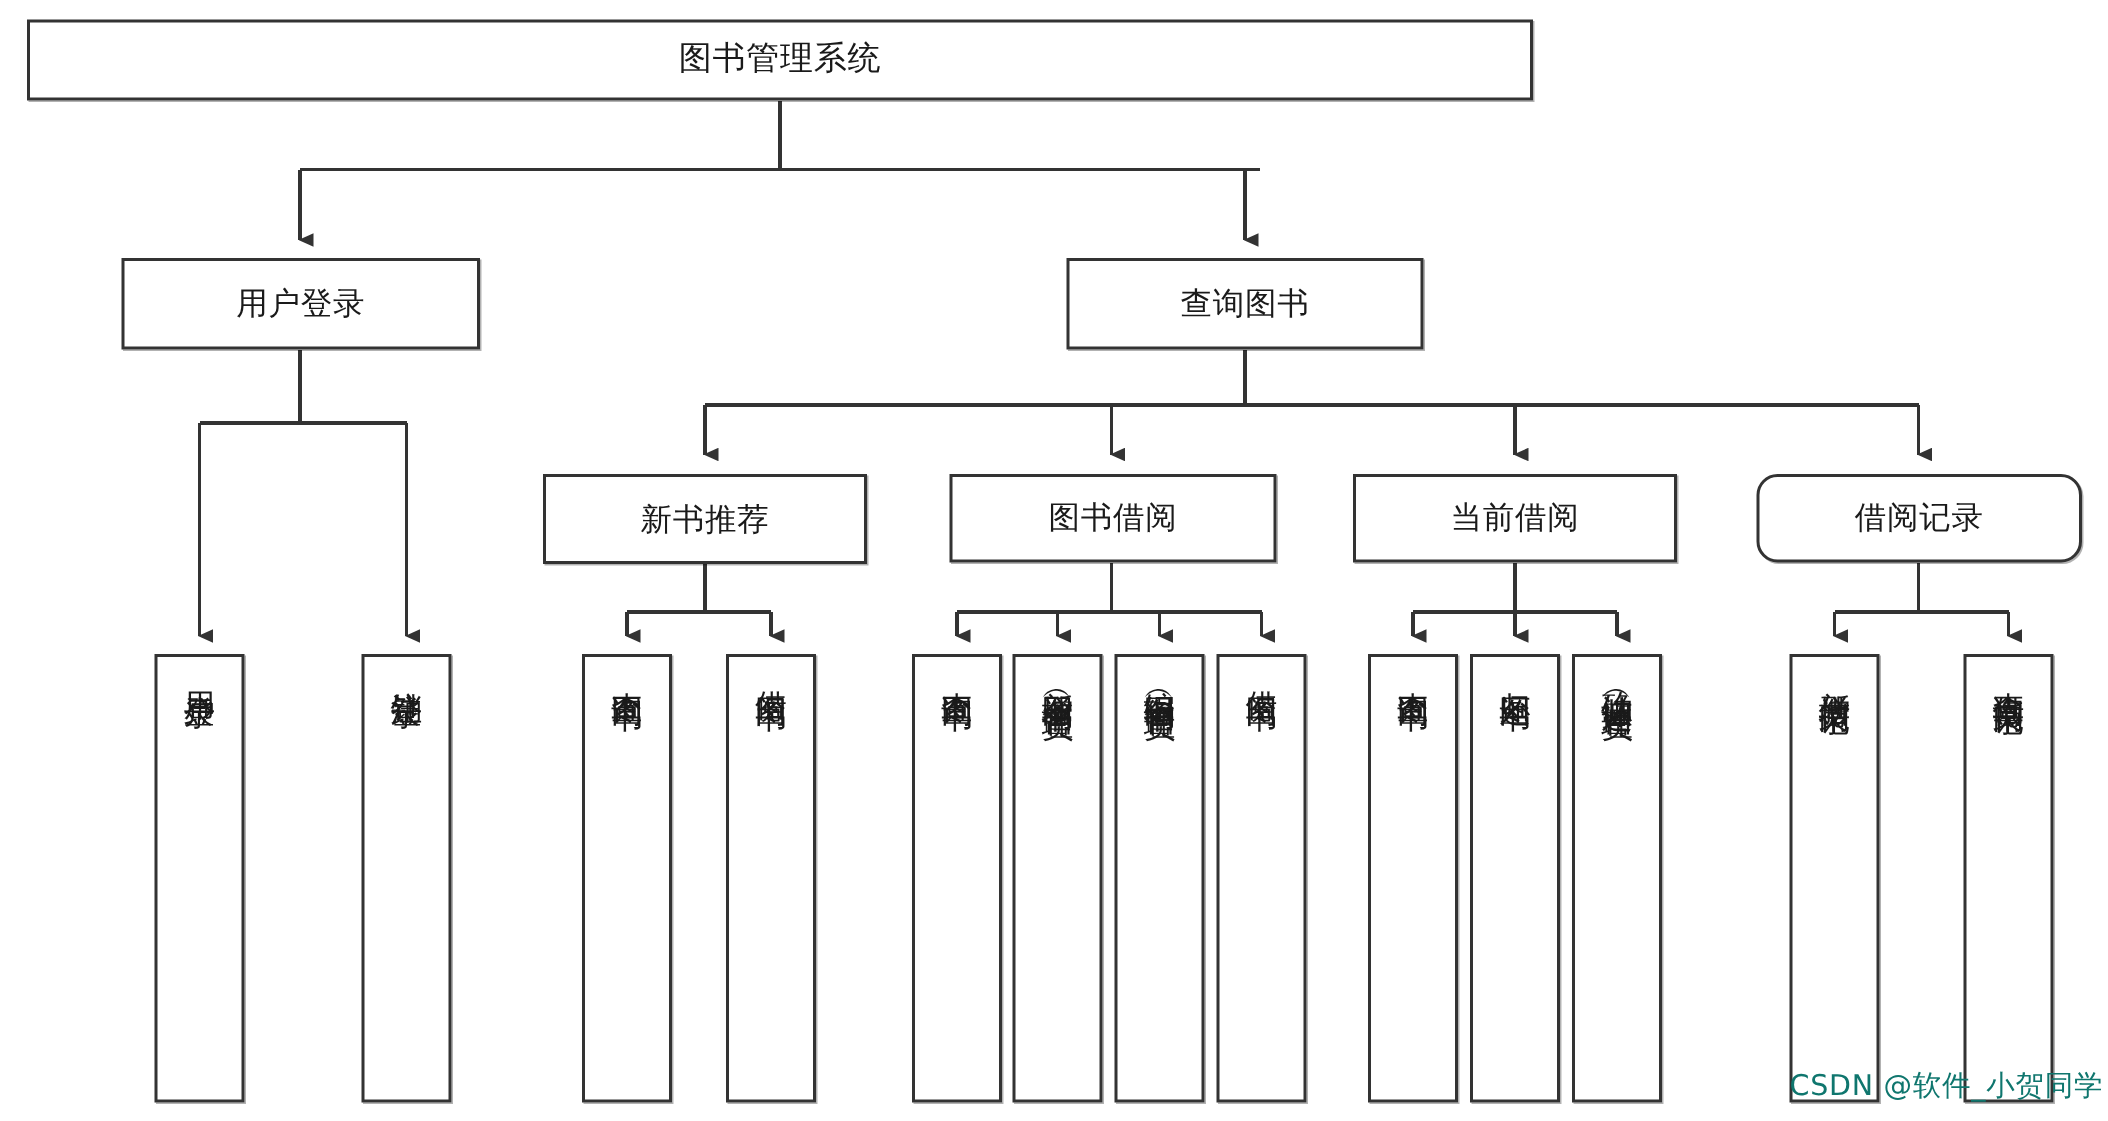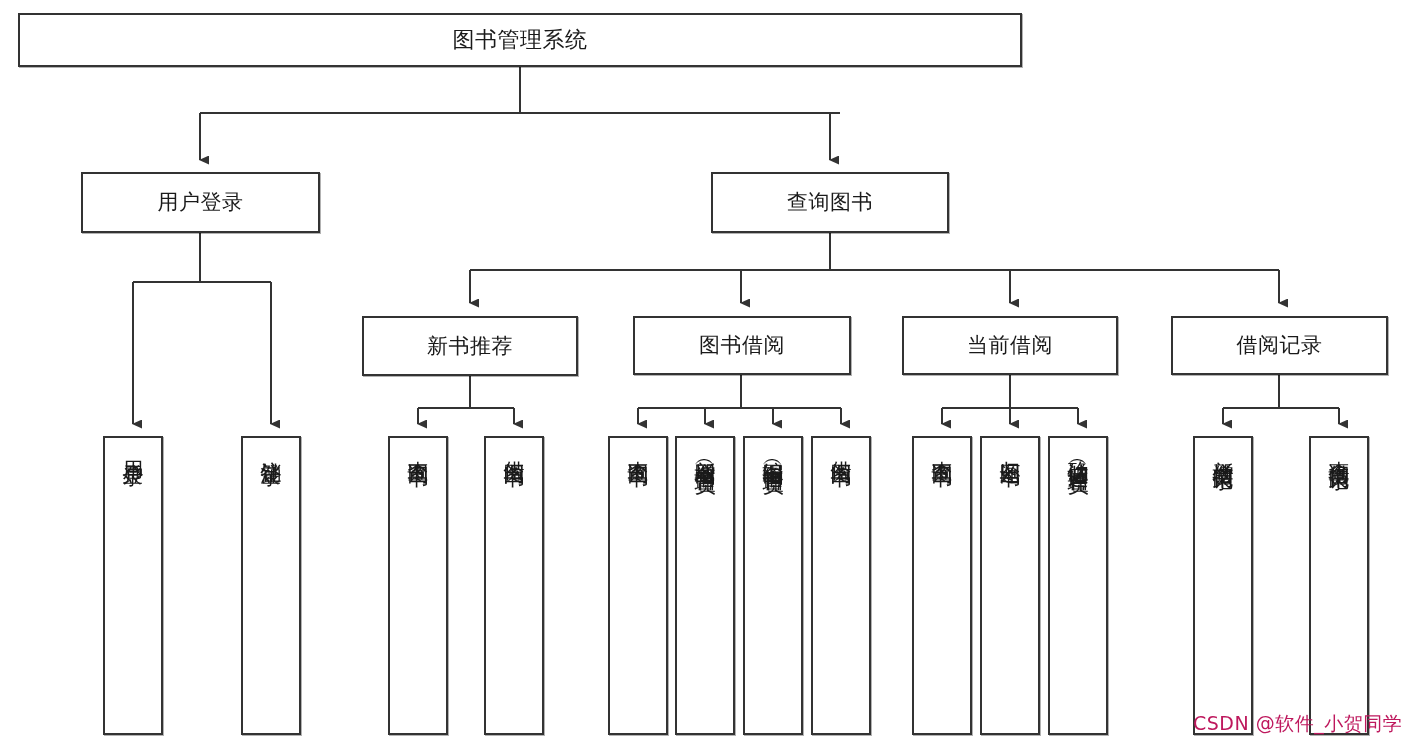--- a/index.html
+++ b/index.html
@@ -59,21 +59,21 @@
   }
   .node.v .node-label {
     writing-mode: vertical-rl;
     text-orientation: upright;
     font-size: 21px;
     letter-spacing: 2px;
     line-height: 1.05;
   }
   .watermark {
     position: absolute;
-    color: #be185d;
+    color: #0f766e;
     font-size: 19px;
     letter-spacing: 0.5px;
     white-space: nowrap;
     user-select: none;
   }
 </style>
 </head>
 <body>
 
 <div id="diagram-root">
@@ -146,21 +146,21 @@
   </div>
 
   <div class="node h" style="left:633px; top:316px; width:218px; height:59px;">
     <span class="node-label">图书借阅</span>
   </div>
 
   <div class="node h" style="left:902px; top:316px; width:216px; height:59px;align-items:center;">
     <span class="node-label">当前借阅</span>
   </div>
 
-  <div class="node h" style="left:1171px; top:316px; width:217px; height:59px;">
+  <div class="node h" style="left:1171px; top:316px; width:217px; height:59px;border-radius:14px;">
     <span class="node-label">借阅记录</span>
   </div>
 
   <div class="node v" style="left:103px; top:436px; width:60px; height:299px;">
     <span class="node-label">用户登录</span>
   </div>
 
   <div class="node v" style="left:241px; top:436px; width:60px; height:299px;">
     <span class="node-label">注销登录</span>
   </div>

